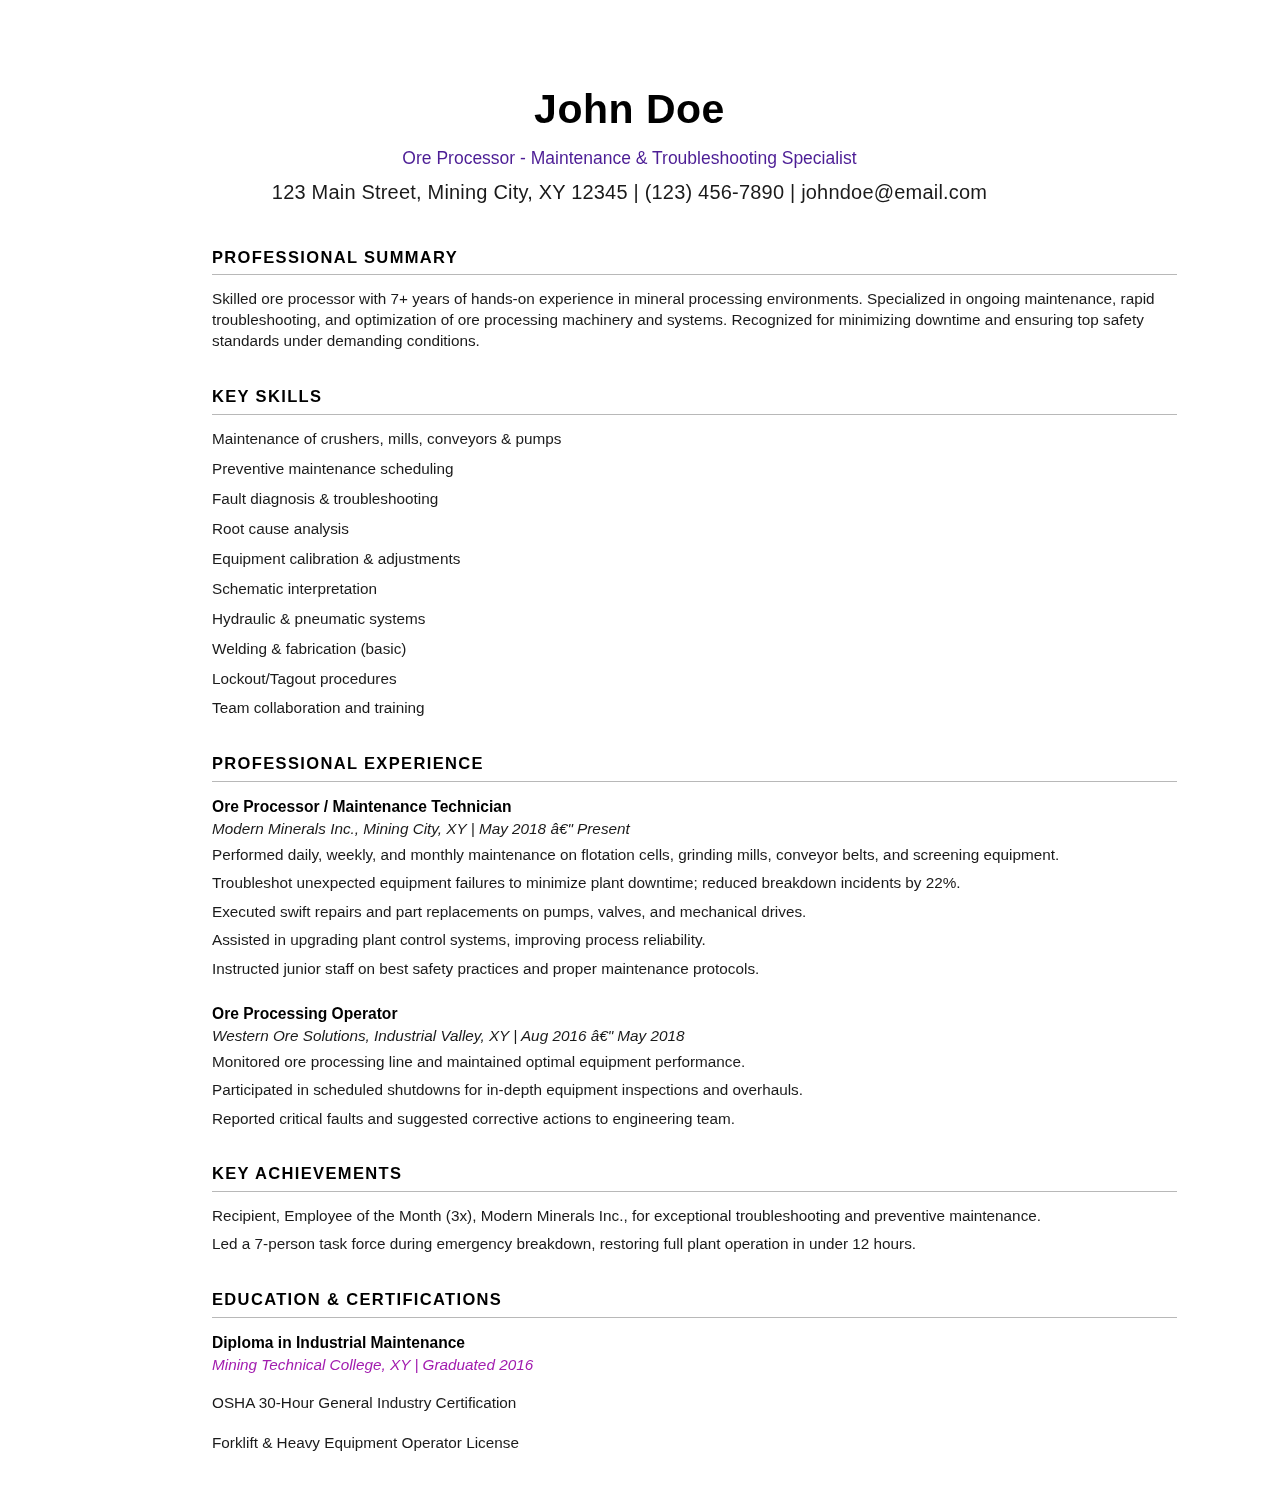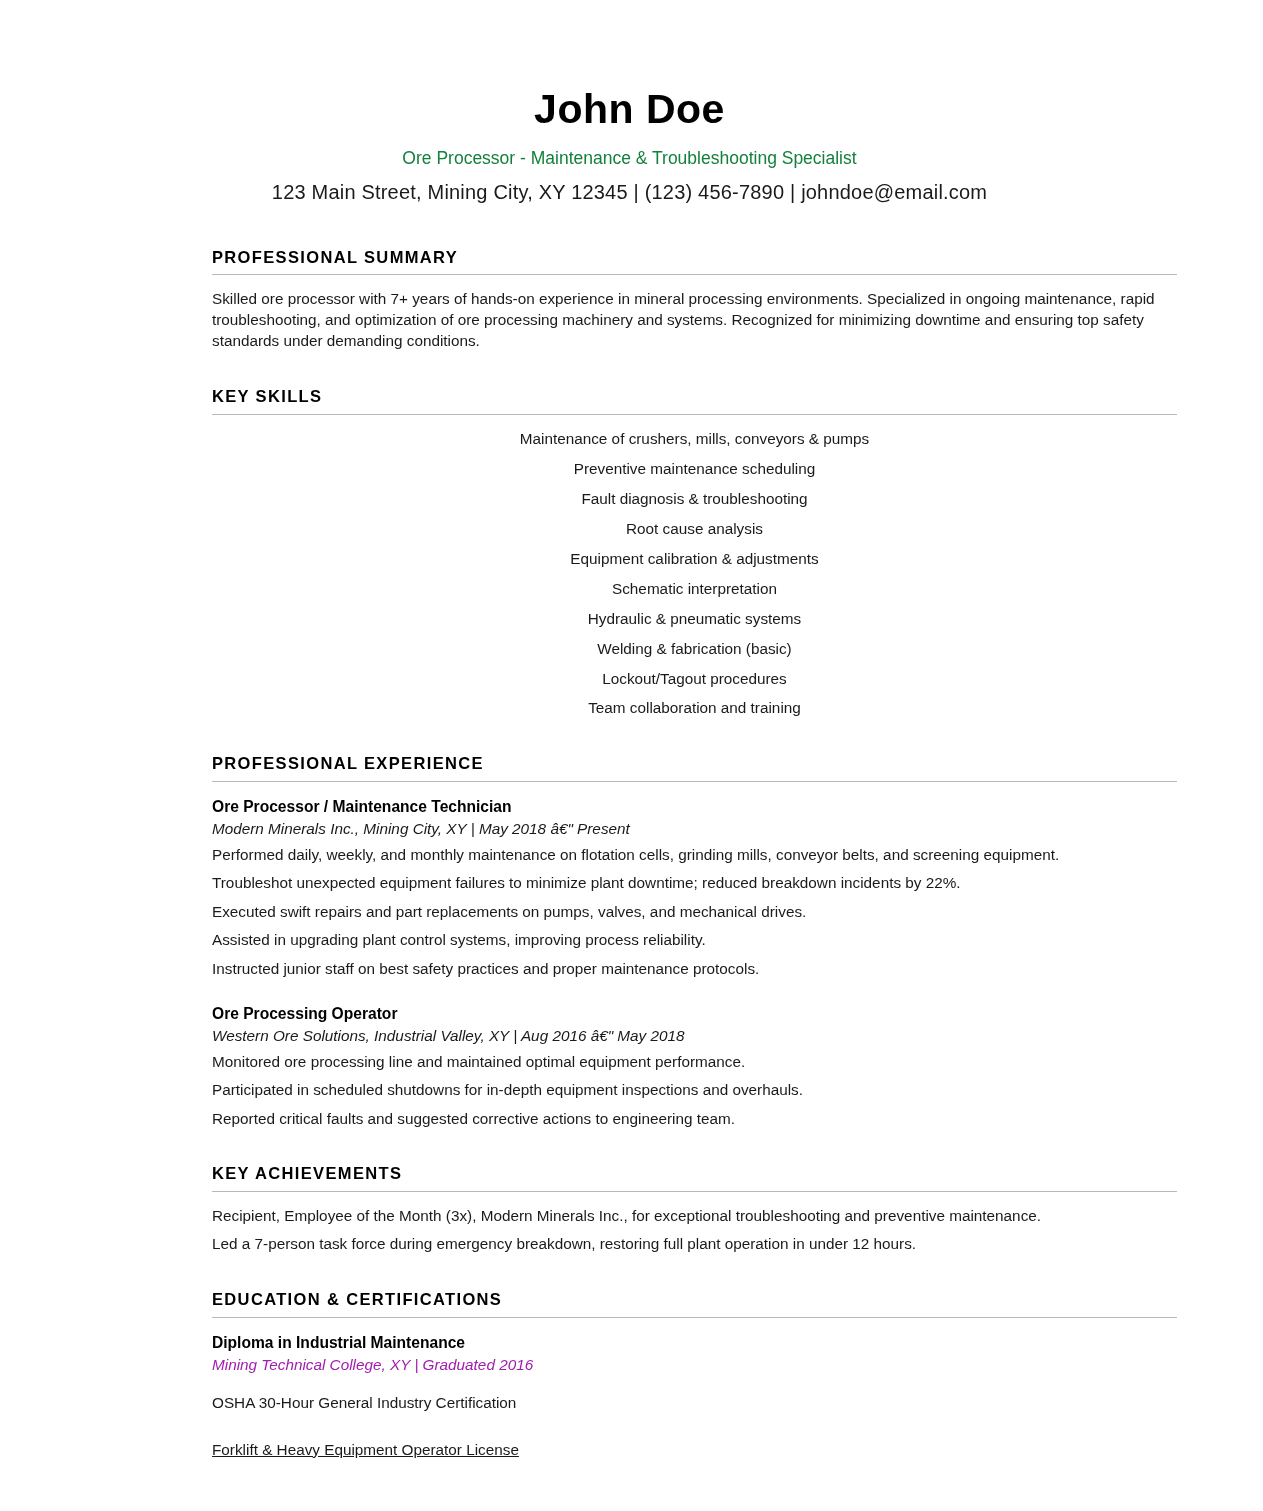--- a/index.html
+++ b/index.html
@@ -35,21 +35,21 @@
     letter-spacing: 0.5px;
     line-height: 1.05;
     margin: 0 0 16px 0;
     color: #000000;
   }
   .candidate-title {
     font-size: 17.5px;
     font-weight: normal;
     line-height: 1.3;
     margin: 0 0 9px 0;
-    color: #15803d;
+    color: #4c1d95;
   }
   .candidate-contact {
     font-size: 20px;
     font-weight: normal;
     line-height: 1.3;
     margin: 0;
     color: #1a1a1a;
     letter-spacing: 0.2px;
   }
 
@@ -98,21 +98,20 @@
   .skills-list {
     list-style: none;
     margin: 0;
     padding: 0;
   }
   .skills-list li {
     font-size: 15.3px;
     line-height: 1.37;
     margin-bottom: 9px;
     color: #1a1a1a;
-    text-align: center;
   }
   .skills-list li:last-child {
     margin-bottom: 0;
   }
 
   
   .job {
     margin-bottom: 24px;
   }
   .job:last-child {
@@ -182,26 +181,25 @@
     color: #a21caf;
   }
   .cert-list {
     list-style: none;
     margin: 0;
     padding: 0;
   }
   .cert-list li {
     font-size: 15.3px;
     line-height: 1.35;
-    margin-bottom: 26px;
+    margin-bottom: 19px;
     color: #1a1a1a;
   }
   .cert-list li:last-child {
     margin-bottom: 0;
-    text-decoration: underline;
   }
 </style>
 </head>
 <body>
 
 <div class="page">
 
   <div class="resume-header">
     <h1 class="candidate-name">John Doe</h1>
     <p class="candidate-title">Ore Processor - Maintenance &amp; Troubleshooting Specialist</p>

